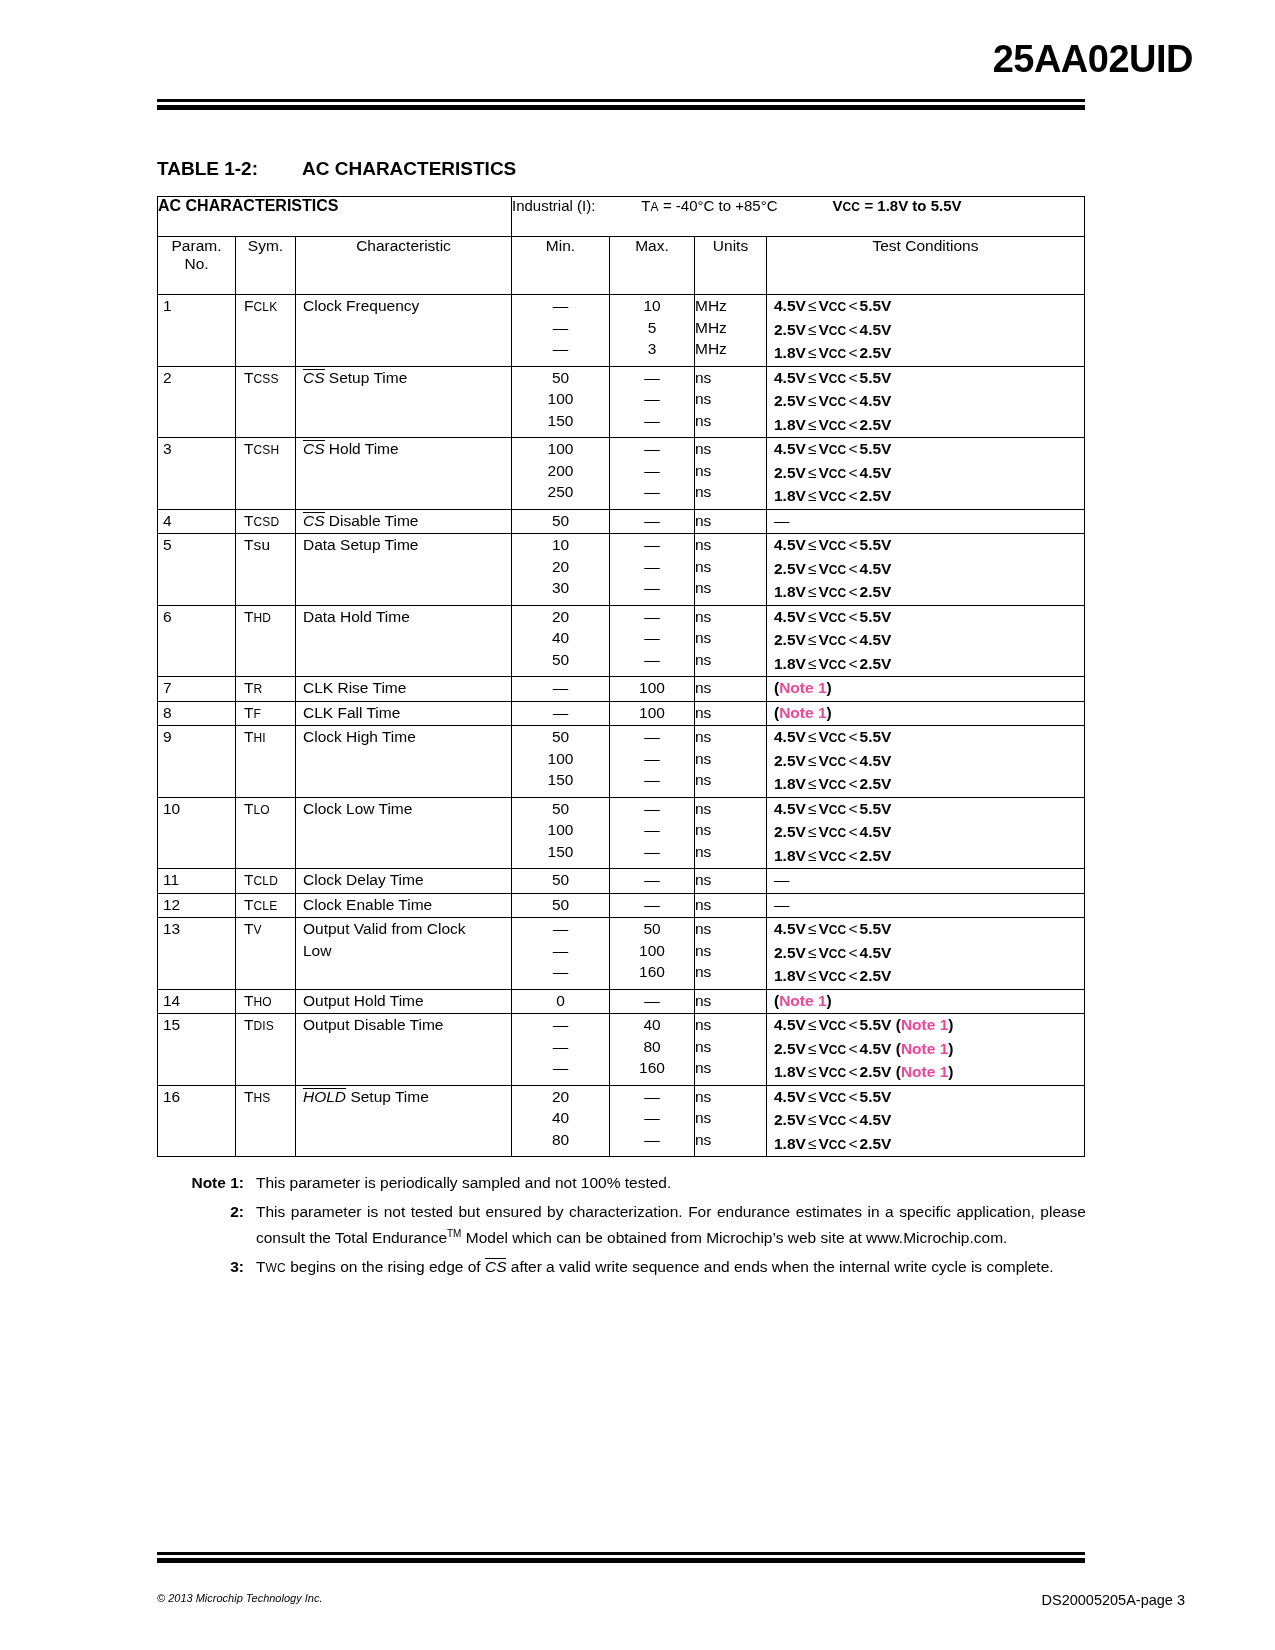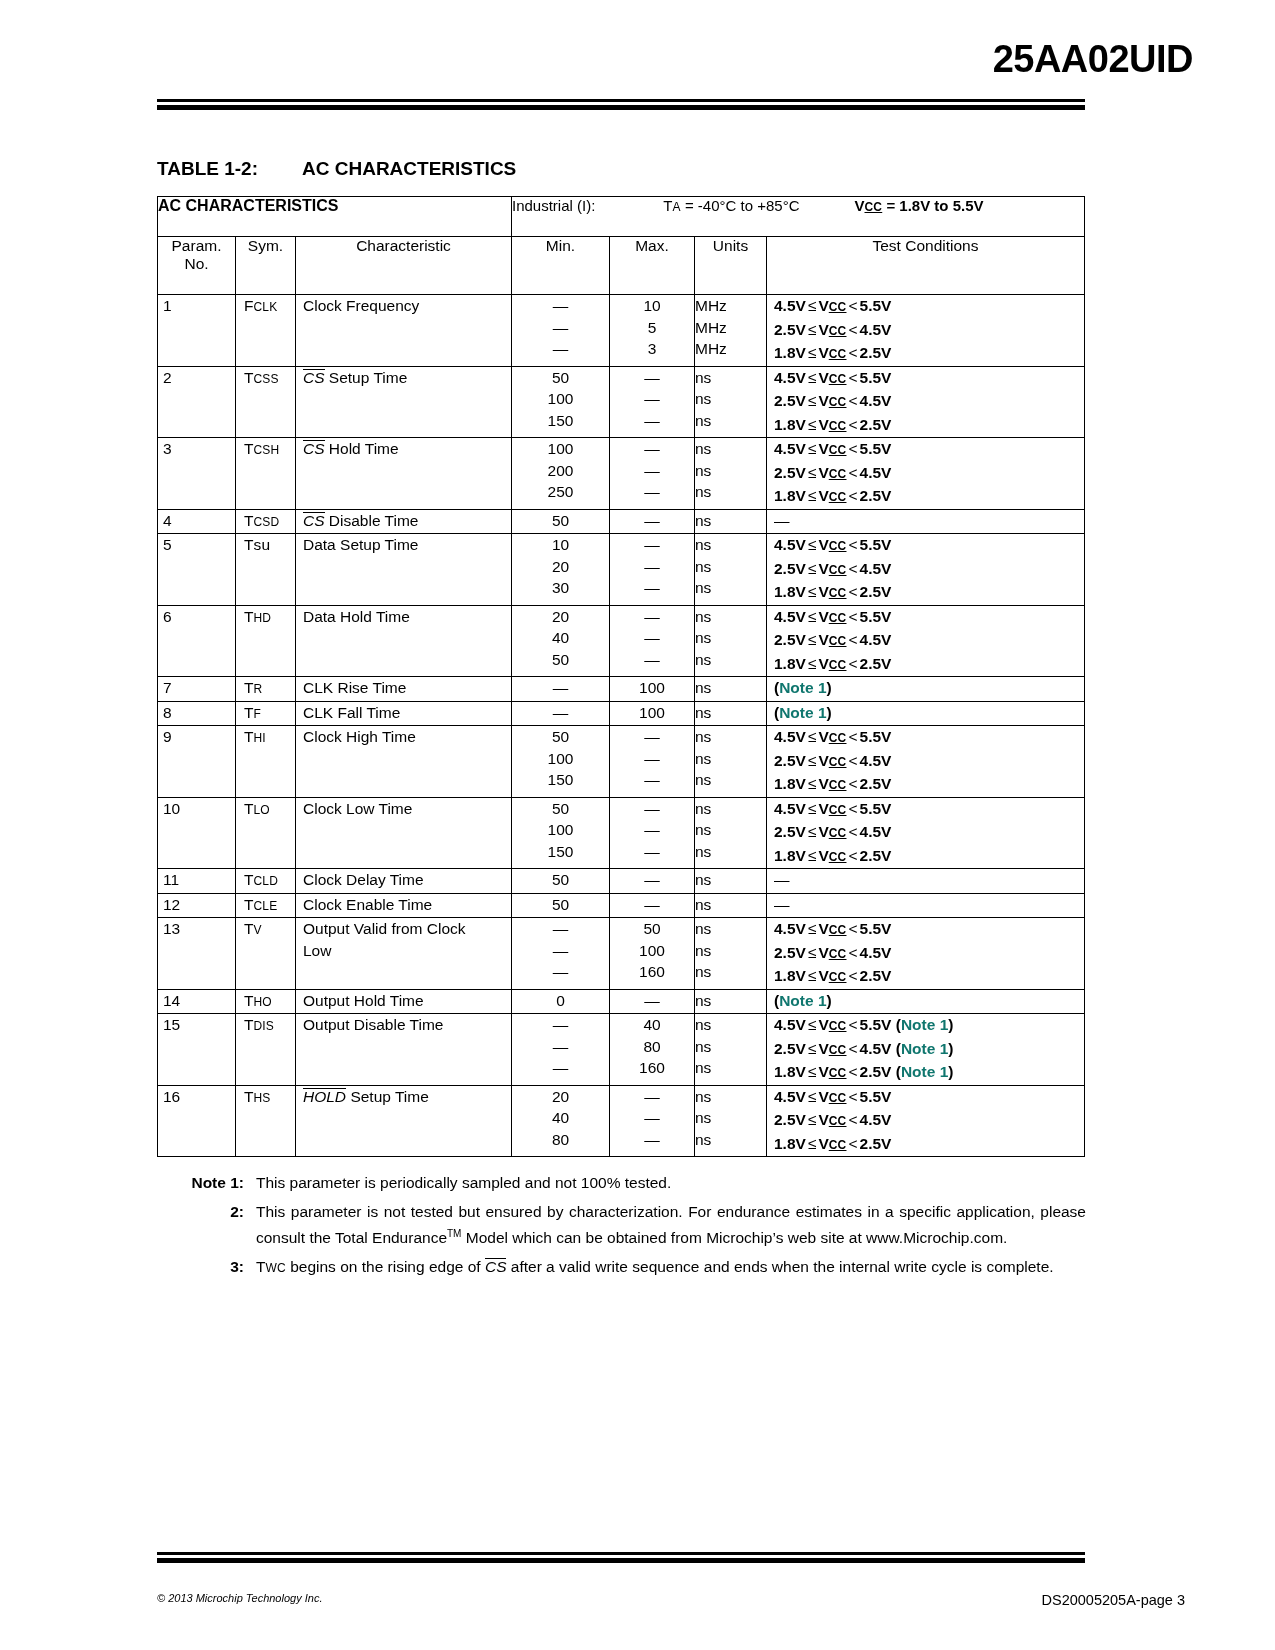--- a/index.html
+++ b/index.html
@@ -44,21 +44,21 @@
     border:1px solid #000;
     padding:0;
     vertical-align:top;
     font-weight:normal;
   }
   
   .banner td { height:40px; padding:0 8px; vertical-align:middle; }
   .banner .banner-title { font-weight:bold; font-size:16px; }
   .banner .banner-cond  { font-size:15px; white-space:nowrap; }
   .banner .banner-cond .seg { display:inline-block; }
-  .banner .banner-cond .seg-temp { margin-left:68px; }
+  .banner .banner-cond .seg-temp { margin-left:46px; }
   .banner .banner-cond .seg-vcc  { margin-left:55px; font-weight:bold;}
 
   
   .colhead td {
     text-align:center; font-weight:bold; font-size:15.5px;
     padding:7px 3px; vertical-align:middle; height:58px;
     border-bottom:3px solid #000;
   }
 
   
@@ -72,24 +72,24 @@
   .drow td.c-cond  { padding-left:7px;  text-align:left; }
 
   .lines div { white-space:nowrap; }
 
   
   .sym  { font-size:15.5px; }
   .sym sub, .sc {
     font-size:12px; vertical-align:baseline; letter-spacing:0.2px;
   }
   .ovl { border-top:1.6px solid #000; padding-top:0px; display:inline-block; line-height:1.02;font-style:italic; }
-  .note-ref { color:#0f766e; font-weight:bold; }
+  .note-ref { color:#ec4899; font-weight:bold; }
   .paren { color:#000; font-weight:bold; }
   .vcc { font-weight:bold; }
-  .vcc .sc { font-weight:bold;text-decoration:underline; }
+  .vcc .sc { font-weight:bold; }
   .cond { font-weight:bold; letter-spacing:0px; }
   .cond .op { font-weight:normal; padding:0 2px; }
 
   
   .notes {
     position:absolute; left:178px; top:1172px; width:908px;
     font-size:15.5px; line-height:22px;
   }
   .note-item { display:flex; margin-bottom:7px; }
   .note-item .note-key {

